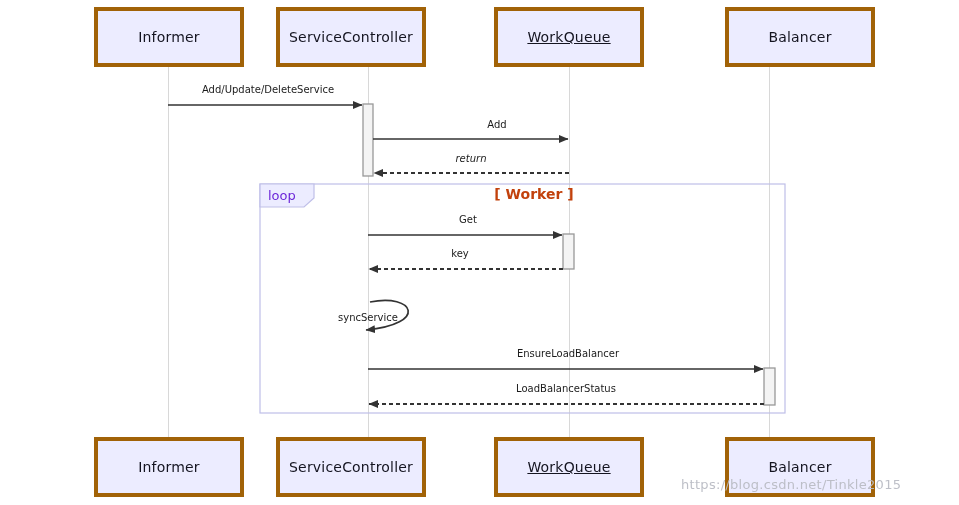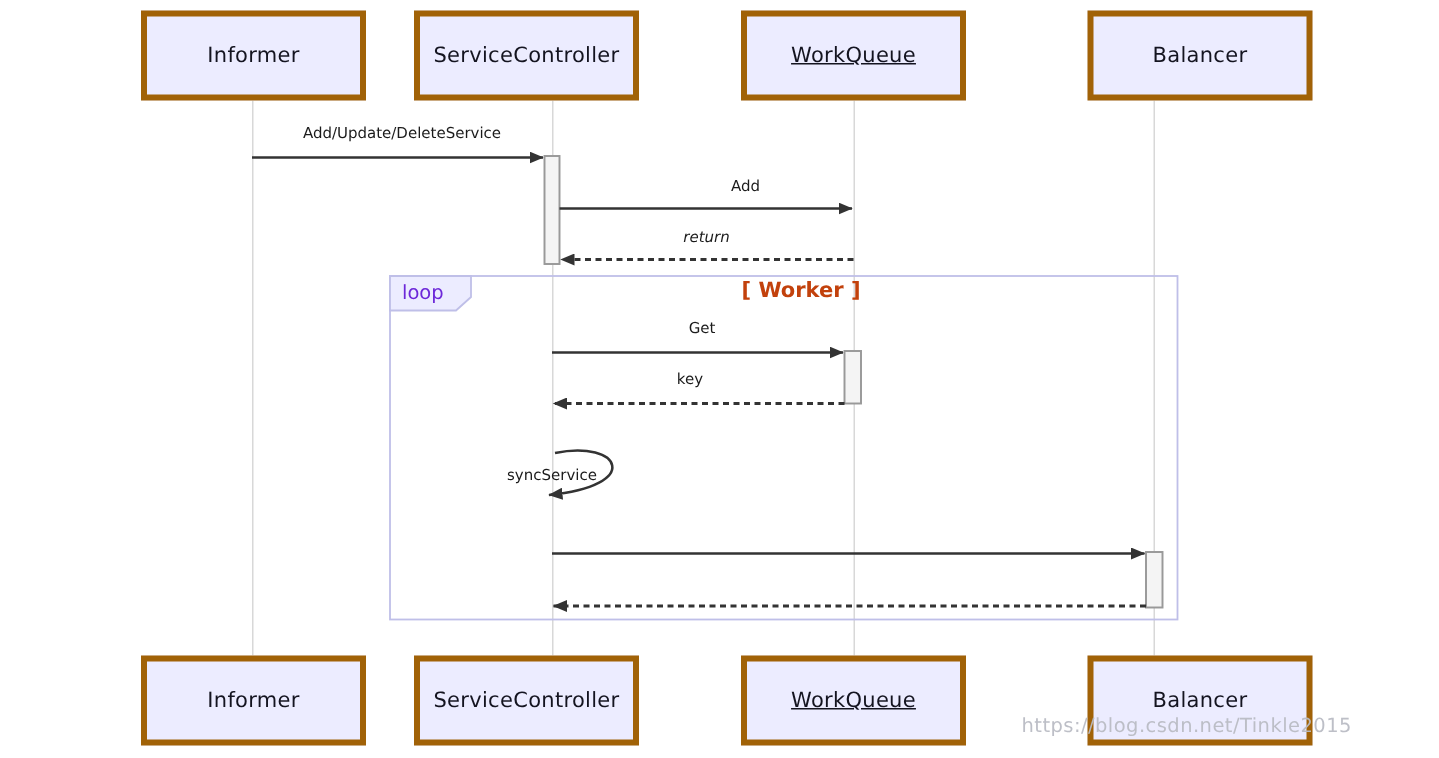--- a/index.html
+++ b/index.html
@@ -169,16 +169,18 @@
 
   <div class="loop-label">loop</div>
   <div class="loop-condition">[ Worker ]</div>
 
   <div class="msg-label" style="left:268px; top:84px;">Add/Update/DeleteService</div>
   <div class="msg-label" style="left:471px; top:119px;margin-left:26px;">Add</div>
   <div class="msg-label" style="left:471px; top:153px;font-style:italic;">return</div>
   <div class="msg-label" style="left:468px; top:214px;">Get</div>
   <div class="msg-label" style="left:460px; top:248px;">key</div>
   <div class="msg-label" style="left:368px; top:284px;margin-top:28px;">syncService</div>
+  <div class="msg-label" style="left:568px; top:348px;">EnsureLoadBalancer</div>
+  <div class="msg-label" style="left:566px; top:383px;">LoadBalancerStatus</div>
 
   <div class="watermark">https://blog.csdn.net/Tinkle2015</div>
 
 </div>
 
 </body></html>

